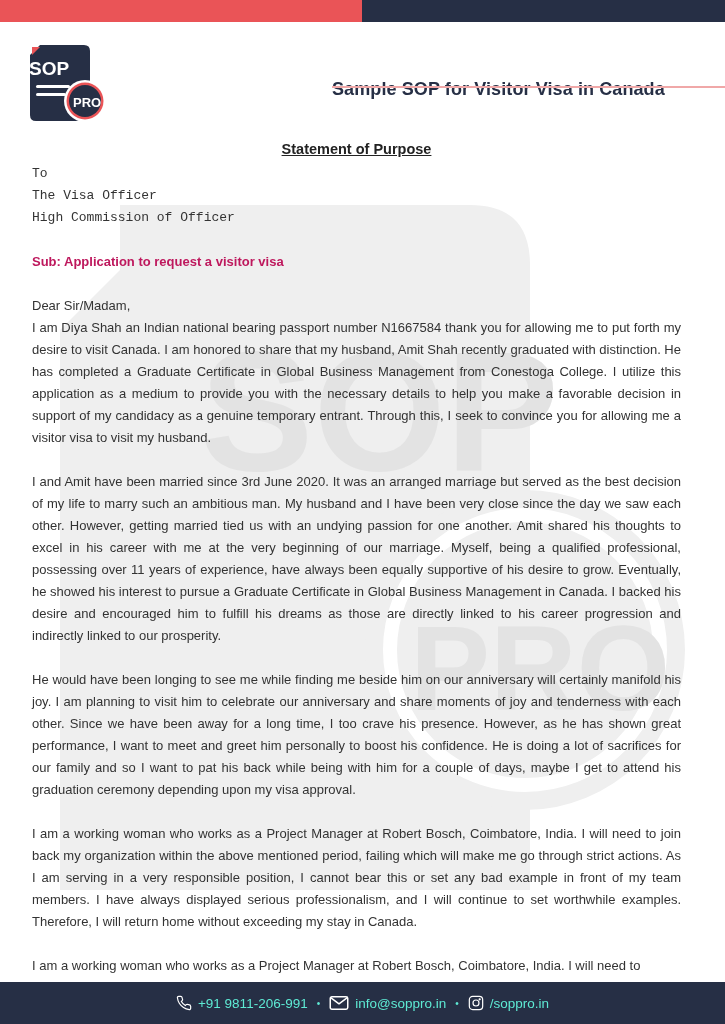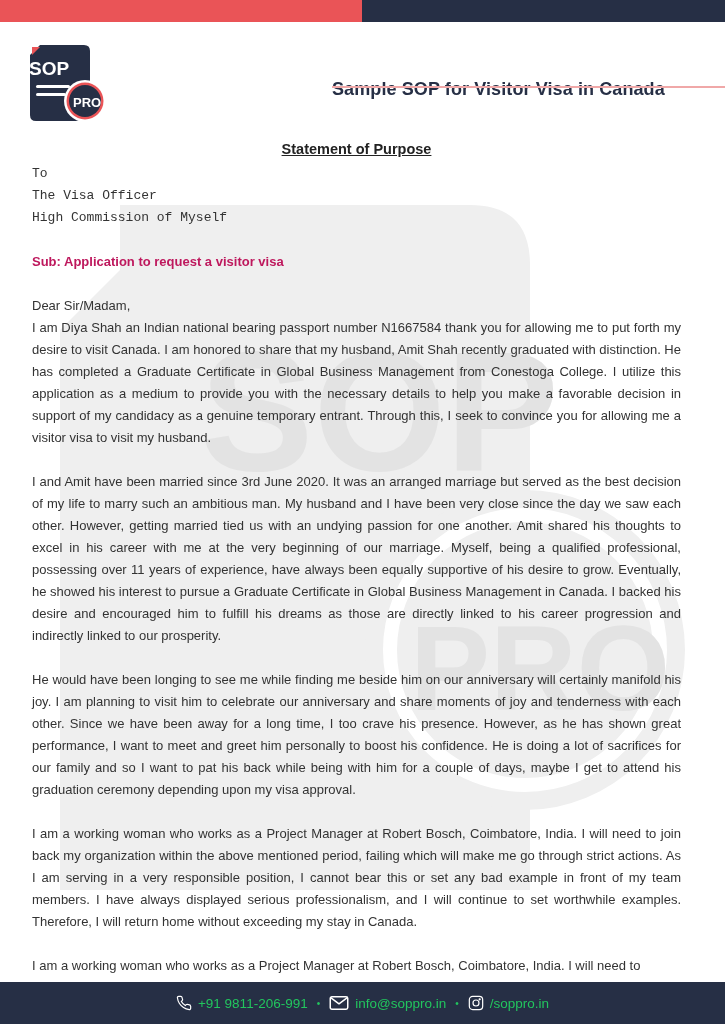--- a/index.html
+++ b/index.html
@@ -18,21 +18,21 @@
     .watermark { position: absolute; left: 0; top: 0; width: 725px; height: 1024px; pointer-events: none; }
 
     .content { position: absolute; left: 32px; top: 138px; width: 649px; font-size: 13px; line-height: 22px; color: #333333; }
     .doc-title { text-align: center; font-weight: bold; font-size: 14.5px; text-decoration: underline; color: #222; margin-bottom: 3px; }
     .addr-line { height: 22px; font-family: Liberation Mono, monospace; }
     .subject { font-weight: bold; color: #be185d; margin-top: 22px; }
     .greeting { margin-top: 22px; }
     .para { text-align: justify; }
     .para + .para { margin-top: 22px; }
 
-    .footer { position: absolute; left: 0; top: 982px; width: 725px; height: 42px; background: #262f45; display: flex; align-items: center; justify-content: center; color: #22c55e; font-size: 13.5px; }
+    .footer { position: absolute; left: 0; top: 982px; width: 725px; height: 42px; background: #262f45; display: flex; align-items: center; justify-content: center; color: #5eead4; font-size: 13.5px; }
     .footer .item { display: flex; align-items: center; gap: 6px; }
     .footer .dot { margin: 0 9px; font-size: 10px; }
     .footer svg { display: block; }
   </style>
 </head>
 <body>
 
 <div class="topbar">
   <div class="red"></div>
   <div class="navy"></div>
@@ -64,21 +64,21 @@
   <text x="47" y="64" font-family="Liberation Sans, sans-serif" font-weight="bold" font-size="13" fill="#ffffff">PRO</text>
 </svg>
 
 <div class="header-title">Sample SOP for Visitor Visa in Canada</div>
 <div class="header-line"></div>
 
 <div class="content">
   <div class="doc-title">Statement of Purpose</div>
   <div class="addr-line">To</div>
   <div class="addr-line">The Visa Officer</div>
-  <div class="addr-line">High Commission of Myself</div>
+  <div class="addr-line">High Commission of Officer</div>
   <div class="subject">Sub: Application to request a visitor visa</div>
   <div class="greeting">Dear Sir/Madam,</div>
   <p class="para">I am Diya Shah an Indian national bearing passport number N1667584 thank you for allowing me to put forth my desire to visit Canada. I am honored to share that my husband, Amit Shah recently graduated with distinction. He has completed a Graduate Certificate in Global Business Management from Conestoga College. I utilize this application as a medium to provide you with the necessary details to help you make a favorable decision in support of my candidacy as a genuine temporary entrant. Through this, I seek to convince you for allowing me a visitor visa to visit my husband.</p>
   <p class="para">I and Amit have been married since 3rd June 2020. It was an arranged marriage but served as the best decision of my life to marry such an ambitious man. My husband and I have been very close since the day we saw each other. However, getting married tied us with an undying passion for one another. Amit shared his thoughts to excel in his career with me at the very beginning of our marriage. Myself, being a qualified professional, possessing over 11 years of experience, have always been equally supportive of his desire to grow. Eventually, he showed his interest to pursue a Graduate Certificate in Global Business Management in Canada. I backed his desire and encouraged him to fulfill his dreams as those are directly linked to his career progression and indirectly linked to our prosperity.</p>
   <p class="para">He would have been longing to see me while finding me beside him on our anniversary will certainly manifold his joy. I am planning to visit him to celebrate our anniversary and share moments of joy and tenderness with each other. Since we have been away for a long time, I too crave his presence. However, as he has shown great performance, I want to meet and greet him personally to boost his confidence. He is doing a lot of sacrifices for our family and so I want to pat his back while being with him for a couple of days, maybe I get to attend his graduation ceremony depending upon my visa approval.</p>
   <p class="para">I am a working woman who works as a Project Manager at Robert Bosch, Coimbatore, India. I will need to join back my organization within the above mentioned period, failing which will make me go through strict actions. As I am serving in a very responsible position, I cannot bear this or set any bad example in front of my team members. I have always displayed serious professionalism, and I will continue to set worthwhile examples. Therefore, I will return home without exceeding my stay in Canada.</p>
   <p class="para">I am a working woman who works as a Project Manager at Robert Bosch, Coimbatore, India. I will need to</p>
 </div>
 
 <div class="footer">

